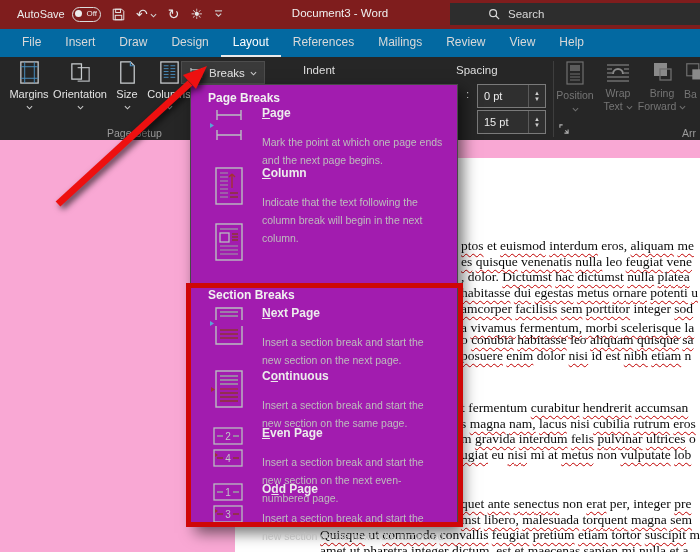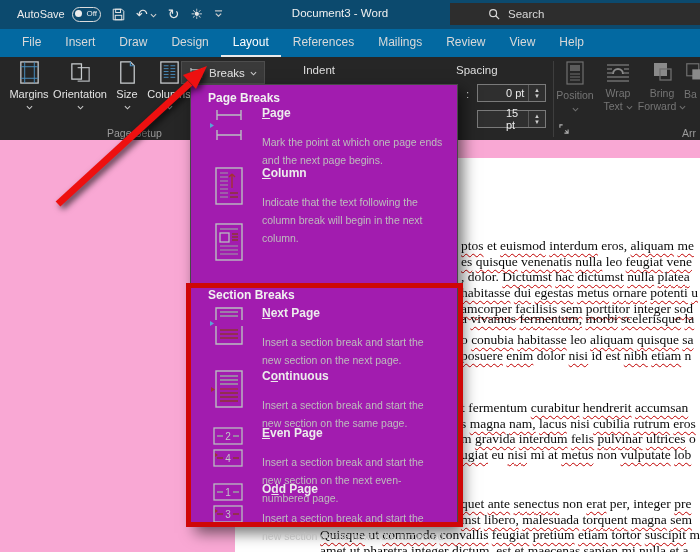--- a/index.html
+++ b/index.html
@@ -1,19 +1,19 @@
 <!DOCTYPE html>
 <html><head>
 <meta charset="utf-8">
 <style>
   html,body{margin:0;padding:0;background:#000;}
   .canvas{position:relative;width:700px;height:552px;overflow:hidden;background:#1f1f1f;
           font-family:"Liberation Sans",sans-serif;-webkit-font-smoothing:antialiased;}
   
-  .titlebar{position:absolute;left:0;top:0;width:700px;height:29px;background:#0c4a6e;color:#e8e8e8;}
+  .titlebar{position:absolute;left:0;top:0;width:700px;height:29px;background:#7f1d1d;color:#e8e8e8;}
   .autosave{position:absolute;left:17px;top:8px;font-size:11px;color:#ececec;}
   .toggle{position:absolute;left:72px;top:7px;width:27px;height:13px;border:1px solid #dcdcdc;border-radius:8px;}
   .toggle .knob{position:absolute;left:2px;top:2px;width:7px;height:7px;border-radius:50%;background:#ededed;}
   .toggle .tlabel{position:absolute;right:3px;top:1px;font-size:8px;color:#ededed;}
   .qat{position:absolute;left:112px;top:4px;display:flex;gap:11px;align-items:center;height:20px;}
   .qbtn{color:#e6e6e6;font-size:14px;line-height:20px;display:flex;align-items:center;gap:2px;}
   .doctitle{position:absolute;left:240px;top:7px;width:200px;text-align:center;font-size:11.5px;color:#f0f0f0;}
   .searchbox{position:absolute;left:450px;top:3px;width:250px;height:22px;background:#2d2d2d;display:flex;align-items:center;}
   .searchbox .stext{font-size:11.5px;color:#d8d8d8;margin-left:8px;}
   .searchbox svg{margin-left:38px;}
@@ -24,22 +24,22 @@
   
   .ribbon{position:absolute;left:0;top:57px;width:700px;height:83px;background:#262626;}
   .bigbtn{position:absolute;top:3px;text-align:center;color:#e3e3e3;font-size:11px;}
   .bigbtn .bic{display:block;margin:0 auto 3px;}
   .bigbtn .blabel{display:block;line-height:12px;}
   .chev{display:inline-block;margin-top:3px;}
   .grouplabel{position:absolute;font-size:10.5px;color:#9b9b9b;}
   .breaksbtn{position:absolute;left:181px;top:4px;height:21px;display:flex;align-items:center;gap:5px;
              background:#3a3a3a;border:1px solid #4d4d4d;padding:0 7px;color:#e6e6e6;font-size:11.5px;}
   .collabel{position:absolute;top:7px;font-size:11.5px;color:#dedede;}
-  .spin{position:absolute;left:477px;width:69px;height:18px;background:#2f2f2f;border:1px solid #7a7a7a;box-sizing:border-box;
-        display:flex;align-items:center;padding-left:22px;}
+  .spin{position:absolute;left:477px;width:69px;height:24px;background:#2f2f2f;border:1px solid #7a7a7a;box-sizing:border-box;
+        display:flex;align-items:center;}
   .spin .sval{flex:1;font-size:11px;color:#ececec;padding-left:6px;}
   .spin .sarr{width:16px;height:100%;border-left:1px solid #5a5a5a;display:flex;flex-direction:column;align-items:center;justify-content:center;color:#cfcfcf;font-size:6px;line-height:6px;}
   .vsep{position:absolute;top:4px;width:1px;height:76px;background:#3e3e3e;}
   .disbtn{position:absolute;top:4px;text-align:center;color:#757575;font-size:10.5px;}
   .disbtn .blabel{display:block;line-height:12.5px;}
   .launcher{position:absolute;left:559px;top:63px;}
   
   .workspace{position:absolute;left:0;top:140px;width:700px;height:412px;background:#f9a8d4;}
   .page{position:absolute;left:235px;top:18px;width:465px;height:394px;background:#ffffff;}
   .docline{position:absolute;font-family:"Liberation Serif",serif;font-size:13.5px;color:#0a0a0a;white-space:nowrap;line-height:15.7px;}
@@ -245,21 +245,21 @@
   </div>
 
   <div class="workspace">
     <div class="page"></div>
     <div id="doclines">
         <div class="docline" style="top: 98px; left: 461px;"><span class="sq">ptos</span> <span>et</span> <span class="sq">euismod</span> <span class="sq">interdum</span> <span>eros,</span> <span class="sq">aliquam</span> <span class="sq">me</span></div>
         <div class="docline" style="top: 113.7px; left: 461px;"><span class="sq">es</span> <span class="sq">quisque</span> <span class="sq">venenatis</span> <span class="sq">nulla</span> <span>leo</span> <span class="sq">feugiat</span> <span class="sq">vene</span></div>
         <div class="docline" style="top: 129.4px; left: 461px;"><span>, dolor.</span> <span class="sq">Dictumst</span> <span class="sq">hac</span> <span class="sq">dictumst</span> <span class="sq">nulla</span> <span class="sq">platea</span></div>
         <div class="docline" style="top: 145.1px; left: 461px;"><span class="sq">habitasse</span> <span class="sq">dui</span> <span class="sq">egestas</span> <span class="sq">metus</span> <span class="sq">ornare</span> <span class="sq">potenti</span> <span class="sq">u</span></div>
         <div class="docline" style="top: 160.8px; left: 461px;"><span class="sq">amcorper</span> <span class="sq">facilisis</span> <span class="sq">sem</span> <span class="sq">porttitor</span> <span>integer</span> <span class="sq">sod</span></div>
-        <div class="docline" style="top: 171px; left: 461px;"><span>a</span> <span class="sq">vivamus</span> <span class="sq">fermentum,</span> <span class="sq">morbi</span> <span class="sq">scelerisque</span> <span class="sq">la</span></div>
+        <div class="docline" style="top: 180px; left: 461px;"><span>a</span> <span class="sq">vivamus</span> <span class="sq">fermentum,</span> <span class="sq">morbi</span> <span class="sq">scelerisque</span> <span class="sq">la</span></div>
         <div class="docline" style="top: 192.2px; left: 461px;"><span>o</span> <span class="sq">conubia</span> <span class="sq">habitasse</span> <span>leo</span> <span class="sq">aliquam</span> <span class="sq">quisque</span> <span class="sq">sa</span></div>
         <div class="docline" style="top: 207.9px; left: 461px;"><span class="sq">posuere</span> <span class="sq">enim</span> <span>dolor</span> <span class="sq">nisi</span> <span>id</span> <span>est</span> <span class="sq">nibh</span> <span class="sq">etiam</span> <span>n</span></div>
         <div class="docline" style="top: 260px; left: 461px;"><span>t</span> <span>fermentum</span> <span class="sq">curabitur</span> <span class="sq">hendrerit</span> <span class="sq">accumsan</span></div>
         <div class="docline" style="top: 275.7px; left: 461px;"><span>s</span> <span class="sq">magna</span> <span class="sq">nam,</span> <span class="sq">lacus</span> <span>nisi</span> <span class="sq">cubilia</span> <span class="sq">rutrum</span> <span class="sq">eros</span></div>
         <div class="docline" style="top: 291.4px; left: 461px;"><span>m</span> <span class="sq">gravida</span> <span class="sq">interdum</span> <span class="sq">felis</span> <span class="sq">pulvinar</span> <span class="sq">ultrices</span> <span>o</span></div>
         <div class="docline" style="top: 307.1px; left: 461px;"><span class="sq">ugiat</span> <span>eu</span> <span class="sq">nisi</span> <span>mi</span> <span>at</span> <span class="sq">metus</span> <span>non</span> <span class="sq">vulputate</span> <span class="sq">lob</span></div>
         <div class="docline" style="top: 356px; left: 461px;"><span class="sq">quet</span> <span class="sq">ante</span> <span class="sq">senectus</span> <span>non</span> <span class="sq">erat</span> <span>per,</span> <span>integer</span> <span class="sq">pre</span></div>
         <div class="docline" style="top: 371.7px; left: 461px;"><span class="sq">mst</span> <span class="sq">libero,</span> <span class="sq">malesuada</span> <span class="sq">torquent</span> <span class="sq">magna</span> <span class="sq">sem</span></div>
         <div class="docline" style="top: 387.4px; left: 320px;"><span class="sq">Quisque</span> <span>ut</span> <span class="sq">commodo</span> <span class="sq">convallis</span> <span class="sq">feugiat</span> <span class="sq">pretium</span> <span class="sq">etiam</span> <span class="sq">tortor</span> <span class="sq">suscipit</span> <span>m</span></div>
         <div class="docline" style="top: 403.1px; left: 320px;"><span class="sq">amet</span> <span>ut</span> <span class="sq">pharetra</span> <span>integer</span> <span class="sq">dictum,</span> <span>est</span> <span>et</span> <span class="sq">maecenas</span> <span class="sq">sapien</span> <span>mi</span> <span class="sq">nulla</span> <span>et</span> <span>a</span></div>

